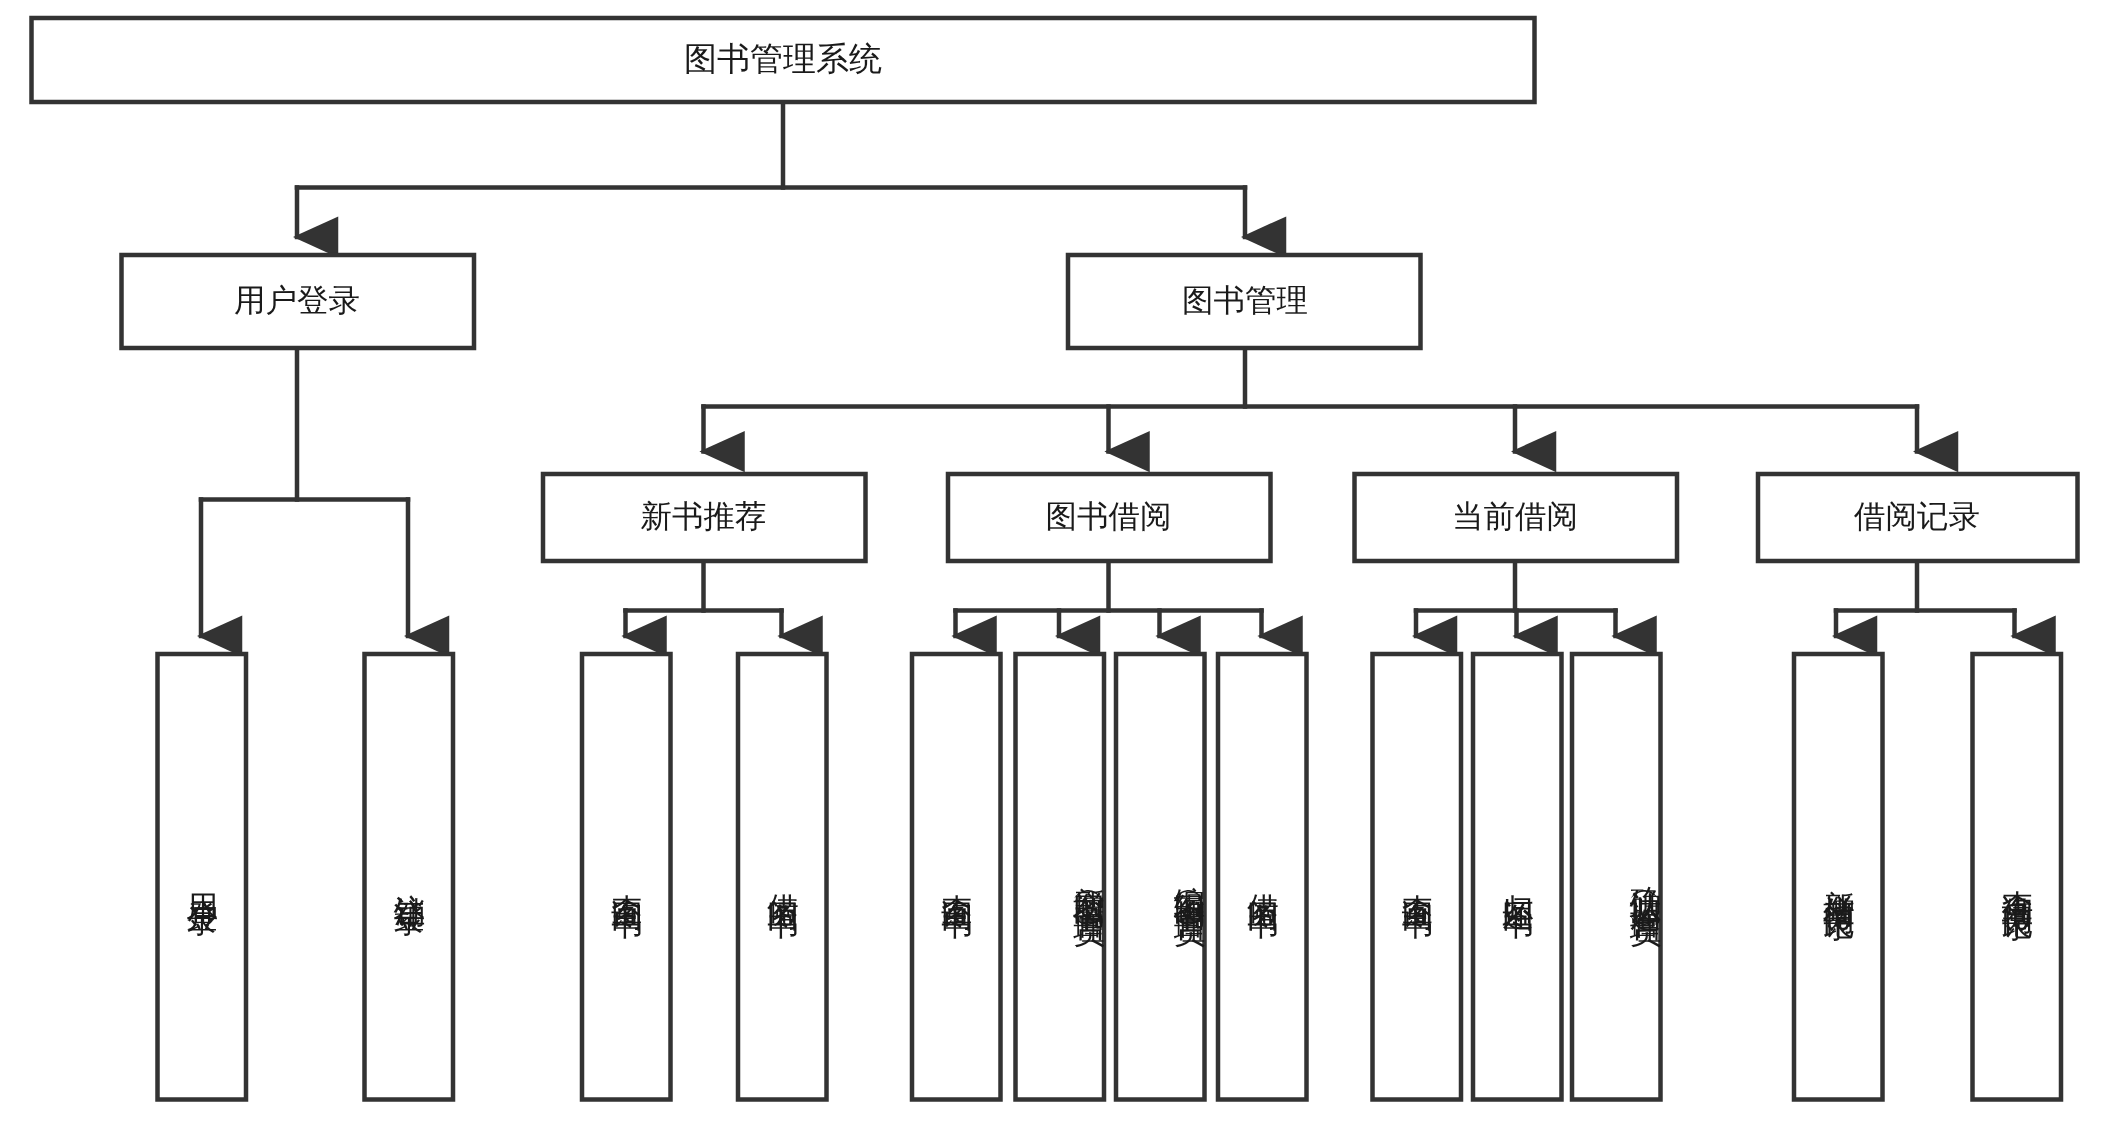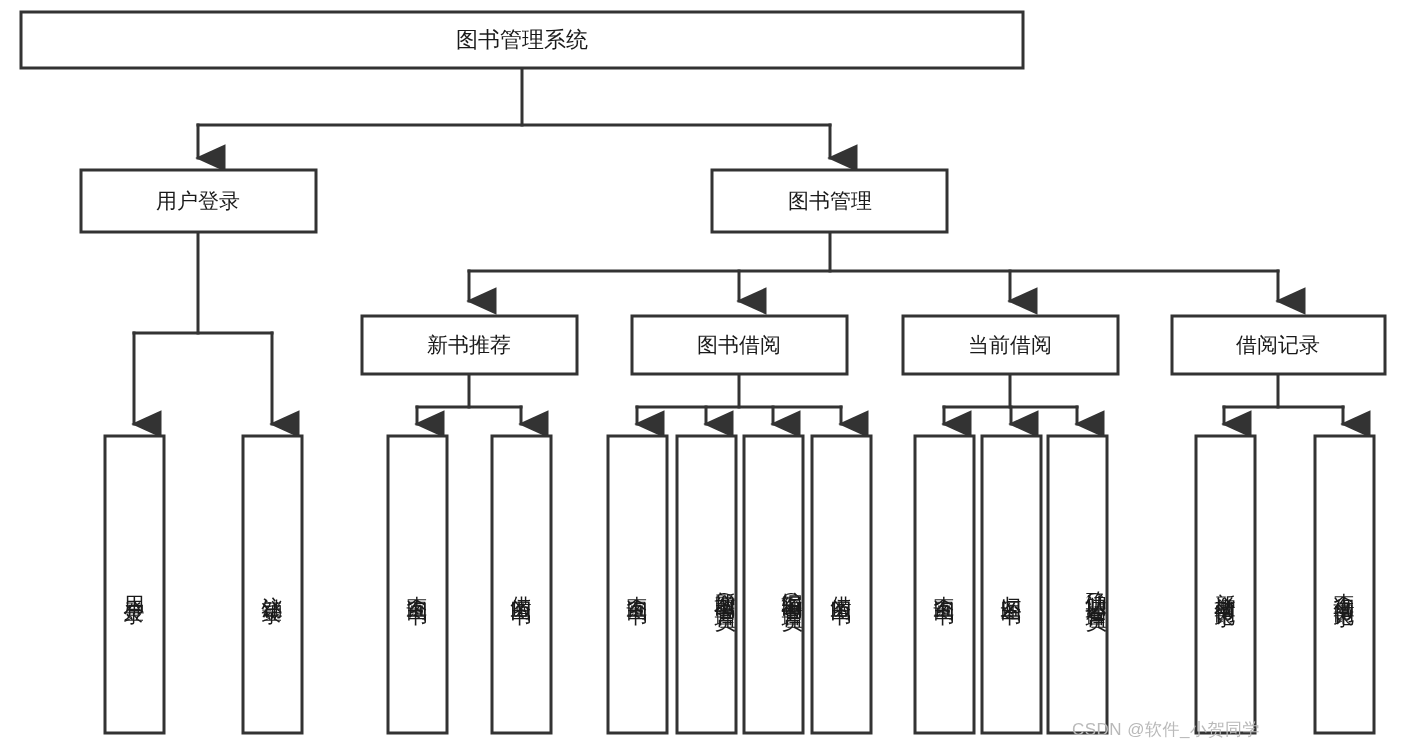--- a/index.html
+++ b/index.html
@@ -228,15 +228,14 @@
   <div class="vlabel center" style="left:608px; top:436px; width:59px; height:297px;">查询图书</div>
   <div class="vlabel" style="left:677px; top:442px; width:59px; height:291px;">新增图书（管理员）</div>
   <div class="vlabel" style="left:744px; top:442px; width:59px; height:291px;">编辑图书（管理员）</div>
   <div class="vlabel center" style="left:812px; top:436px; width:59px; height:297px;">借阅图书</div>
   <div class="vlabel center" style="left:915px; top:436px; width:59px; height:297px;">查询图书</div>
   <div class="vlabel center" style="left:982px; top:436px; width:59px; height:297px;">归还图书</div>
   <div class="vlabel" style="left:1048px; top:442px; width:59px; height:291px;">确认归还（管理员）</div>
   <div class="vlabel center" style="left:1196px; top:436px; width:59px; height:297px;">新增借阅记录</div>
   <div class="vlabel center" style="left:1315px; top:436px; width:59px; height:297px;">查询借阅记录</div>
 
-  <div class="watermark">CSDN @软件_小贺同学</div>
 
 </div>
 
 </body></html>

